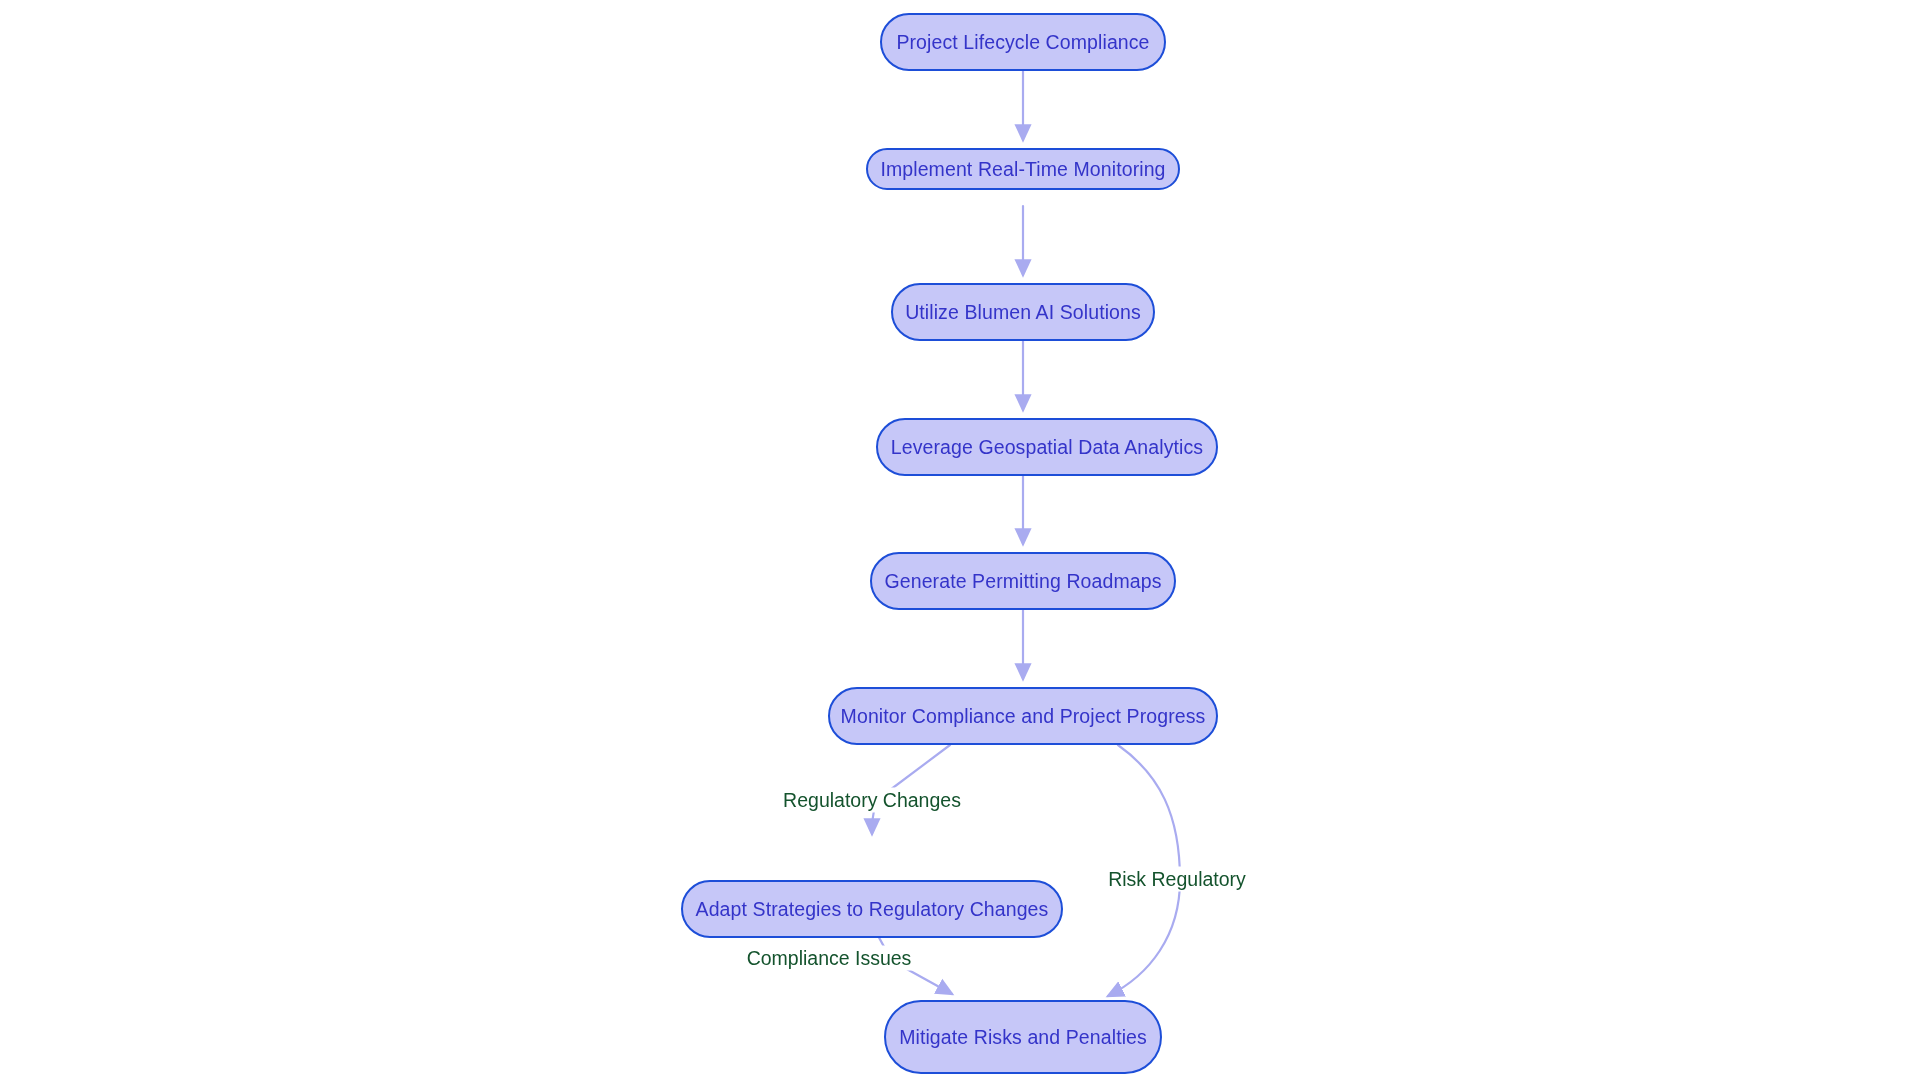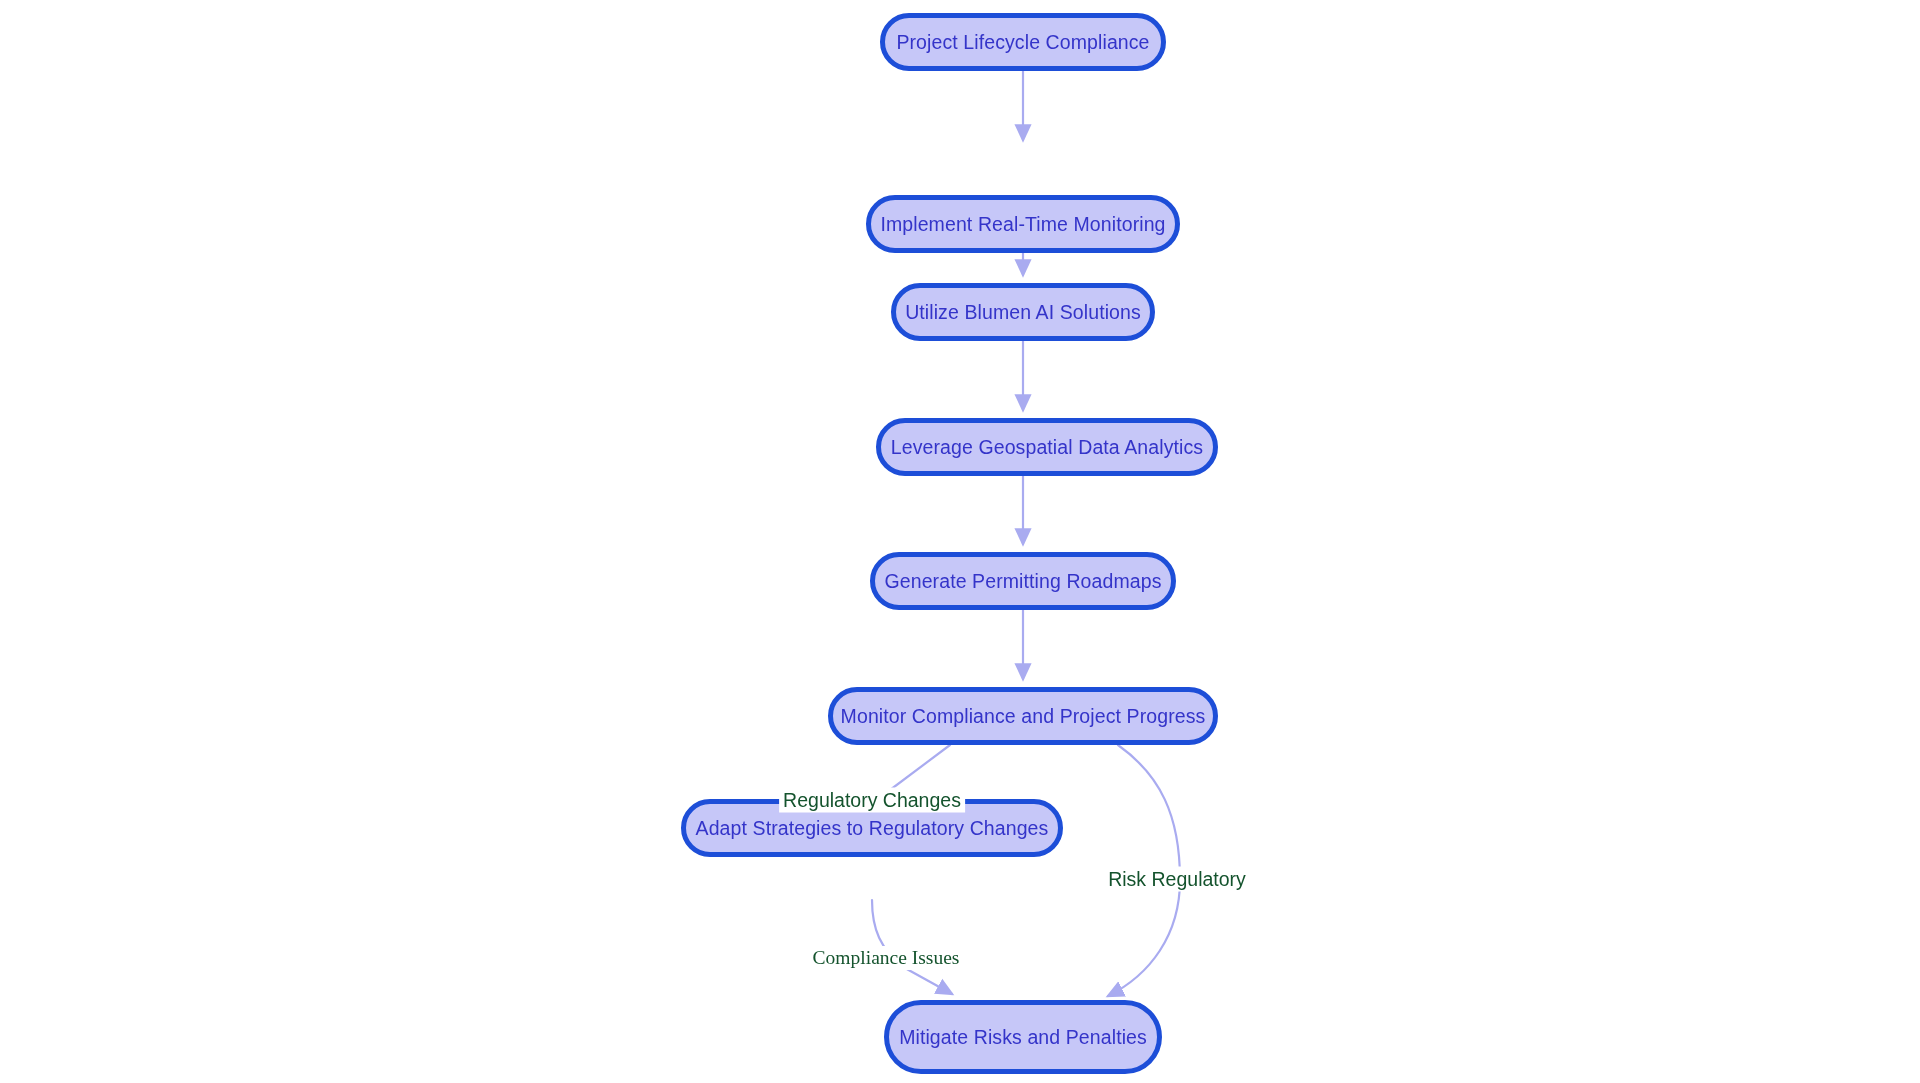--- a/index.html
+++ b/index.html
@@ -23,21 +23,21 @@
     position: absolute;
     left: 0;
     top: 0;
     width: 1920px;
     height: 1083px;
   }
   .node {
     position: absolute;
     box-sizing: border-box;
     background: #c6c7f8;
-    border: 5px solid #1d4ed8;
+    border: 2px solid #1d4ed8;
     border-radius: 999px;
     display: flex;
     align-items: center;
     justify-content: center;
     color: #3434c9;
     font-family: "Liberation Sans", sans-serif;
     font-size: 19.5px;
     font-weight: 400;
     letter-spacing: 0.1px;
     white-space: nowrap;
@@ -76,41 +76,41 @@
         <path d="M950,745 L890,790 C874,800 872,812 872,834" fill="none" stroke="#a9abf0" stroke-width="2.2" stroke-linecap="round" marker-end="url(#arrowhead)"></path>
         <path d="M1118,745 C1160,775 1180,815 1180,880 C1180,935 1150,975 1108,996" fill="none" stroke="#a9abf0" stroke-width="2.2" stroke-linecap="round" marker-end="url(#arrowhead)"></path>
         <path d="M872,900 C872,928 880,950 905,968 L952,994" fill="none" stroke="#a9abf0" stroke-width="2.2" stroke-linecap="round" marker-end="url(#arrowhead)"></path>
       </g>
   </svg>
 
   <div id="node-layer">
       <div class="node" style="left: 880px; top: 13px; width: 286px; height: 58px;">
         <span>Project Lifecycle Compliance</span>
       </div>
-      <div class="node" style="left: 866px; top: 148px; width: 314px; height: 58px; margin-top: 47px;">
+      <div class="node" style="left: 866px; top: 148px; width: 314px; height: 42px;">
         <span>Implement Real-Time Monitoring</span>
       </div>
       <div class="node" style="left: 891px; top: 283px; width: 264px; height: 58px;">
         <span>Utilize Blumen AI Solutions</span>
       </div>
       <div class="node" style="left: 876px; top: 418px; width: 342px; height: 58px;">
         <span>Leverage Geospatial Data Analytics</span>
       </div>
       <div class="node" style="left: 870px; top: 552px; width: 306px; height: 58px;">
         <span>Generate Permitting Roadmaps</span>
       </div>
       <div class="node" style="left: 828px; top: 687px; width: 390px; height: 58px;">
         <span>Monitor Compliance and Project Progress</span>
       </div>
-      <div class="node" style="left: 681px; top: 799px; width: 382px; height: 58px;">
+      <div class="node" style="left: 681px; top: 880px; width: 382px; height: 58px;">
         <span>Adapt Strategies to Regulatory Changes</span>
       </div>
       <div class="node" style="left: 884px; top: 1000px; width: 278px; height: 74px;">
         <span>Mitigate Risks and Penalties</span>
       </div>
     </div>
   <div id="label-layer">
       <div class="edge-label" style="left: 872px; top: 800px;">Regulatory Changes</div>
       <div class="edge-label" style="left: 1177px; top: 879px;">Risk Regulatory</div>
-      <div class="edge-label" style="left: 886px; top: 958px; font-family: Liberation Serif, serif;">Compliance Issues</div>
+      <div class="edge-label" style="left: 829px; top: 958px;">Compliance Issues</div>
     </div>
 
 </div>
 
 </body></html>

